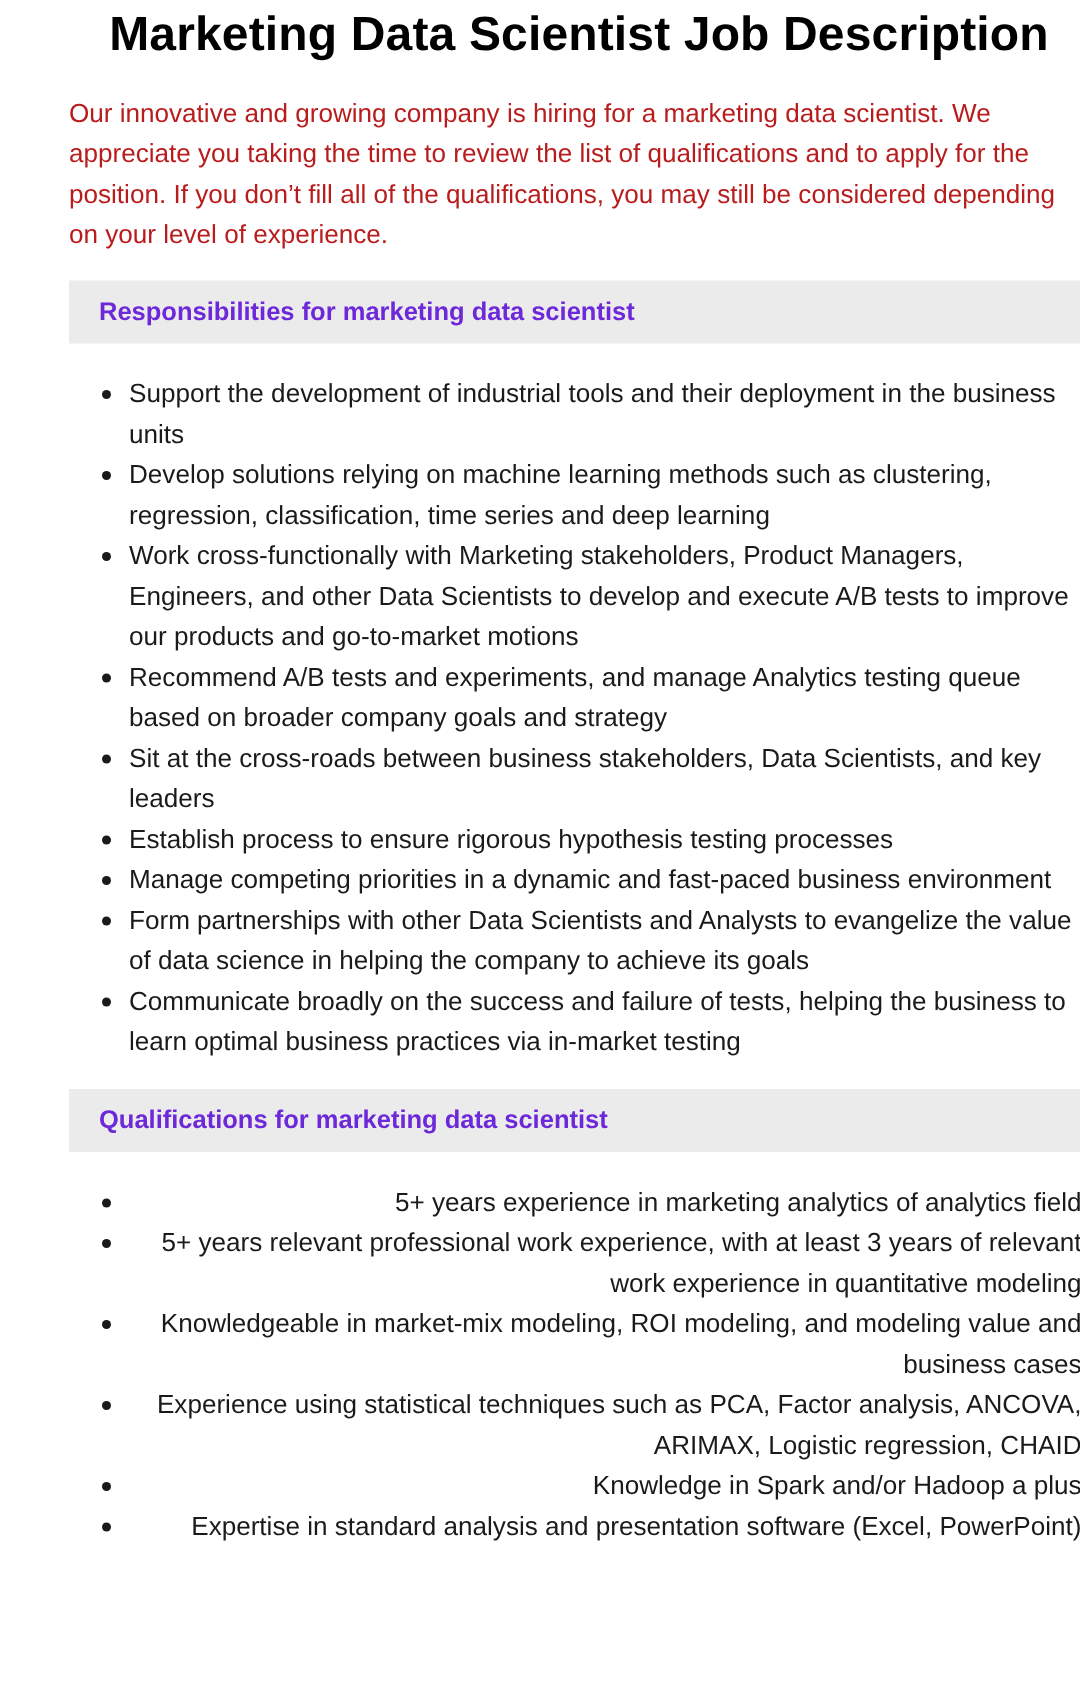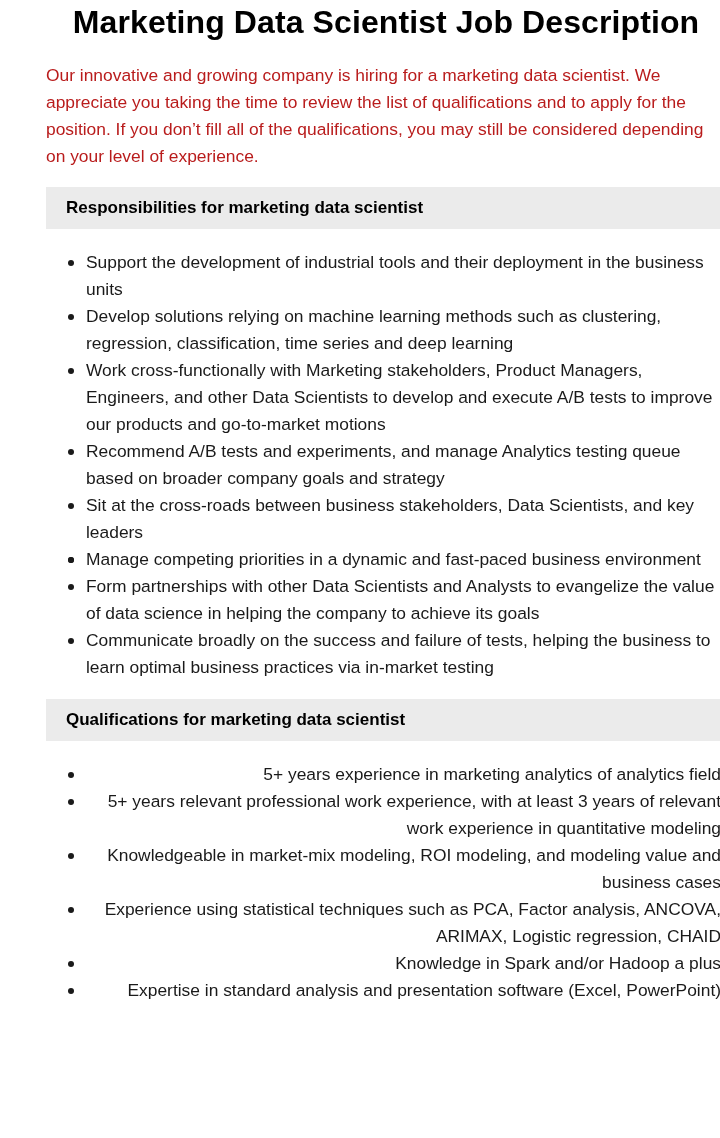--- a/index.html
+++ b/index.html
@@ -42,21 +42,21 @@
       margin-left: 20px;
       width: 675px;
       height: 42px;
       background: #ebebeb;
       box-sizing: border-box;
       padding-left: 20px;
       display: flex;
       align-items: center;
       font-size: 17px;
       font-weight: bold;
-      color: #000000;
+      color: #6d28d9;
     }
     .section-header.resp { margin-top: 17px; }
     .section-header.qual { margin-top: 18px; }
     ul.bullets {
       list-style: none;
       margin: 0;
       padding: 0;
       margin-left: 20px;
       width: 675px;
     }
@@ -91,21 +91,21 @@
   <div class="section-header resp">
     <span>Responsibilities for marketing data scientist</span>
   </div>
 
   <ul class="bullets resp">
     <li><span class="dot"></span><span>Support the development of industrial tools and their deployment in the business units</span></li>
     <li><span class="dot"></span><span>Develop solutions relying on machine learning methods such as clustering, regression, classification, time series and deep learning</span></li>
     <li><span class="dot"></span><span>Work cross-functionally with Marketing stakeholders, Product Managers, Engineers, and other Data Scientists to develop and execute A/B tests to improve our products and go-to-market motions</span></li>
     <li><span class="dot"></span><span>Recommend A/B tests and experiments, and manage Analytics testing queue based on broader company goals and strategy</span></li>
     <li><span class="dot"></span><span>Sit at the cross-roads between business stakeholders, Data Scientists, and key leaders</span></li>
-    <li><span class="dot"></span></li>
+    <li><span class="dot"></span><span>Establish process to ensure rigorous hypothesis testing processes</span></li>
     <li><span class="dot"></span><span>Manage competing priorities in a dynamic and fast-paced business environment</span></li>
     <li><span class="dot"></span><span>Form partnerships with other Data Scientists and Analysts to evangelize the value of data science in helping the company to achieve its goals</span></li>
     <li><span class="dot"></span><span>Communicate broadly on the success and failure of tests, helping the business to learn optimal business practices via in-market testing</span></li>
   </ul>
 
   <div class="section-header qual">
     <span>Qualifications for marketing data scientist</span>
   </div>
 
   <ul class="bullets qual">

